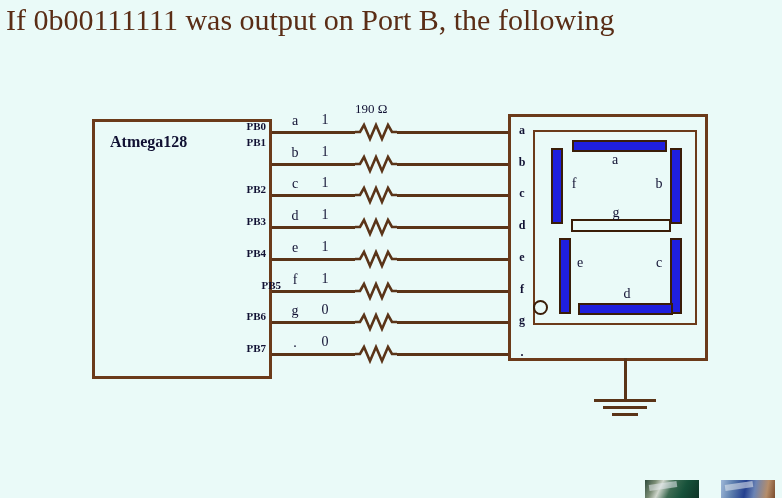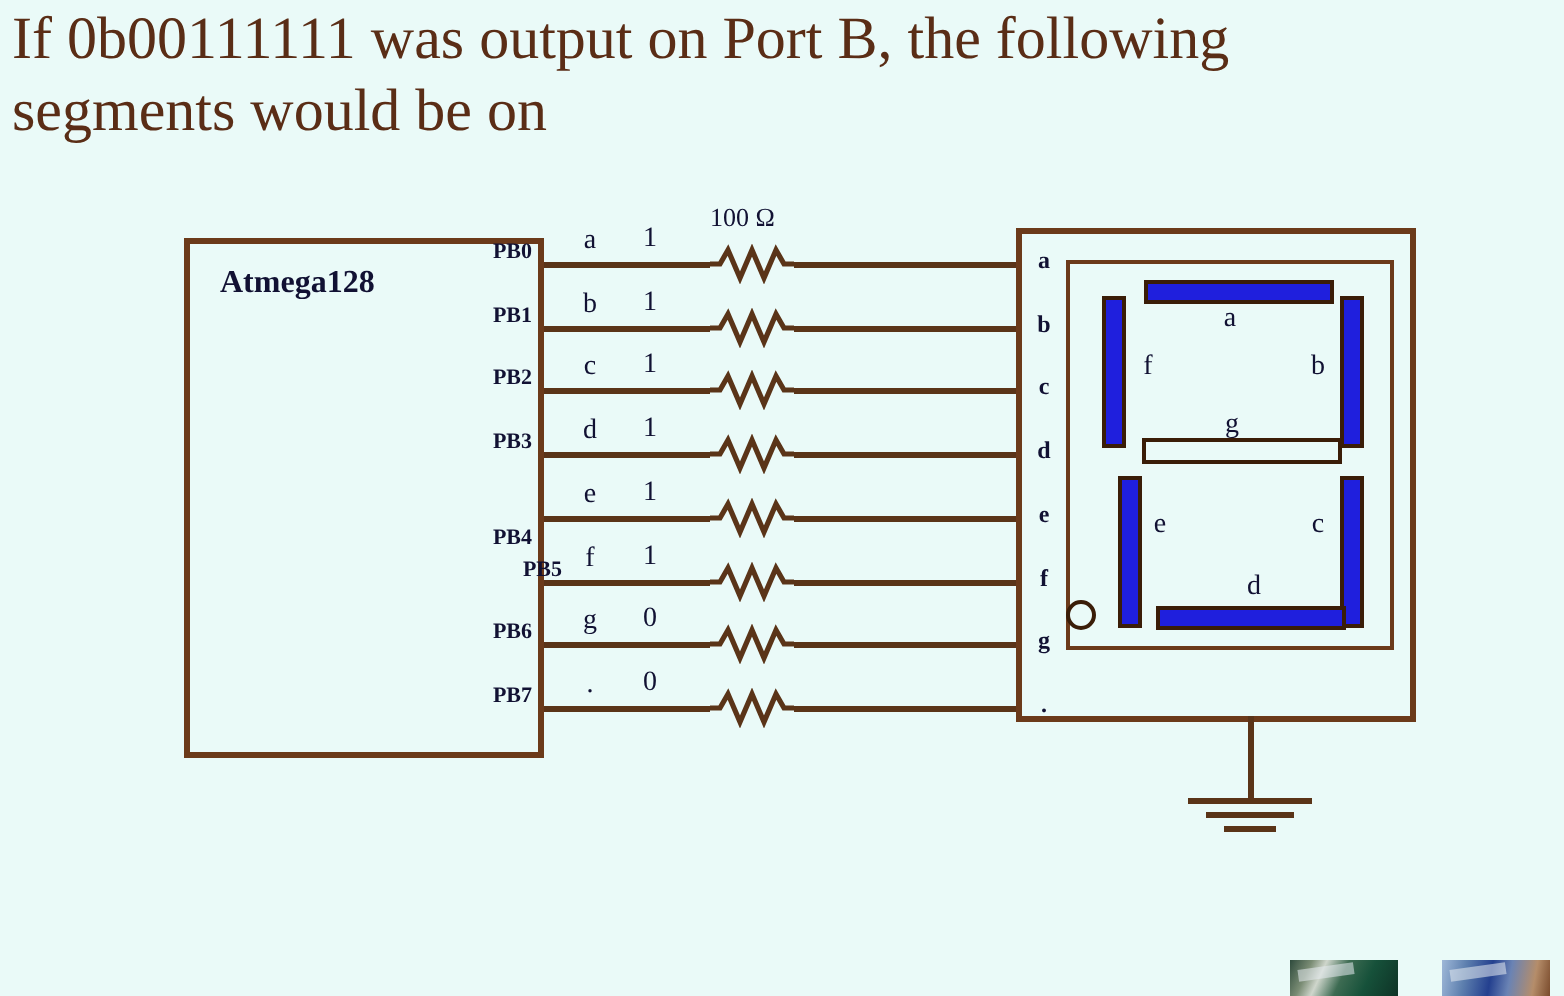--- a/index.html
+++ b/index.html
@@ -112,39 +112,38 @@
   .thumb.t2{left:76px;background:linear-gradient(100deg,#9fb8d8 0%,#5d7fae 22%,#24408f 45%,#6a83b4 62%,#b58d6a 84%,#7a4b2c 100%);}
   .thumb .streak{position:absolute;left:4px;top:3px;width:28px;height:6px;background:rgba(230,235,240,.55);transform:rotate(-8deg);}
 </style>
 </head>
 <body>
 
 <div id="slide">
 
   <div class="title">
     <span class="ln">If  0b00111111 was output on Port B, the following</span>
-    <span class="ln">segments would be on</span>
   </div>
 
   <div class="mcu-box"></div>
   <div class="mcu-label">Atmega128</div>
 
   <div id="rows">
       <div class="pin-label" style="left: 232px; top: 120px;">PB0</div>
       <div class="wire hline" style="left: 272px; top: 131px; width: 83px;"></div>
       <div class="res" style="left: 355px; top: 122px;">
         <svg width="42" height="20" viewBox="0 0 42 20">
           <polyline points="0,10 5,10 9,3 15,17 21,3 27,17 33,3 37,10 42,10" fill="none" stroke="#5a3418" stroke-width="2.6" stroke-linejoin="miter"></polyline>
         </svg>
       </div>
       <div class="wire hline" style="left: 397px; top: 131px; width: 111px;"></div>
       <div class="seg-letter" style="left: 286px; top: 113px;">a</div>
       <div class="seg-bit" style="left: 316px; top: 112px;">1</div>
       <div class="dpin-label" style="left: 515px; top: 123px;">a</div>
-      <div class="pin-label" style="left: 232px; top: 152px;">PB1</div>
+      <div class="pin-label" style="left: 232px; top: 136px;">PB1</div>
       <div class="wire hline" style="left: 272px; top: 163px; width: 83px;"></div>
       <div class="res" style="left: 355px; top: 154px;">
         <svg width="42" height="20" viewBox="0 0 42 20">
           <polyline points="0,10 5,10 9,3 15,17 21,3 27,17 33,3 37,10 42,10" fill="none" stroke="#5a3418" stroke-width="2.6" stroke-linejoin="miter"></polyline>
         </svg>
       </div>
       <div class="wire hline" style="left: 397px; top: 163px; width: 111px;"></div>
       <div class="seg-letter" style="left: 286px; top: 145px;">b</div>
       <div class="seg-bit" style="left: 316px; top: 144px;">1</div>
       <div class="dpin-label" style="left: 515px; top: 155px;">b</div>
@@ -163,21 +162,21 @@
       <div class="wire hline" style="left: 272px; top: 226px; width: 83px;"></div>
       <div class="res" style="left: 355px; top: 217px;">
         <svg width="42" height="20" viewBox="0 0 42 20">
           <polyline points="0,10 5,10 9,3 15,17 21,3 27,17 33,3 37,10 42,10" fill="none" stroke="#5a3418" stroke-width="2.6" stroke-linejoin="miter"></polyline>
         </svg>
       </div>
       <div class="wire hline" style="left: 397px; top: 226px; width: 111px;"></div>
       <div class="seg-letter" style="left: 286px; top: 208px;">d</div>
       <div class="seg-bit" style="left: 316px; top: 207px;">1</div>
       <div class="dpin-label" style="left: 515px; top: 218px;">d</div>
-      <div class="pin-label" style="left: 232px; top: 263px;">PB4</div>
+      <div class="pin-label" style="left: 232px; top: 247px;">PB4</div>
       <div class="wire hline" style="left: 272px; top: 258px; width: 83px;"></div>
       <div class="res" style="left: 355px; top: 249px;">
         <svg width="42" height="20" viewBox="0 0 42 20">
           <polyline points="0,10 5,10 9,3 15,17 21,3 27,17 33,3 37,10 42,10" fill="none" stroke="#5a3418" stroke-width="2.6" stroke-linejoin="miter"></polyline>
         </svg>
       </div>
       <div class="wire hline" style="left: 397px; top: 258px; width: 111px;"></div>
       <div class="seg-letter" style="left: 286px; top: 240px;">e</div>
       <div class="seg-bit" style="left: 316px; top: 239px;">1</div>
       <div class="dpin-label" style="left: 515px; top: 250px;">e</div>
@@ -209,21 +208,21 @@
         <svg width="42" height="20" viewBox="0 0 42 20">
           <polyline points="0,10 5,10 9,3 15,17 21,3 27,17 33,3 37,10 42,10" fill="none" stroke="#5a3418" stroke-width="2.6" stroke-linejoin="miter"></polyline>
         </svg>
       </div>
       <div class="wire hline" style="left: 397px; top: 353px; width: 111px;"></div>
       <div class="seg-letter" style="left: 286px; top: 335px;">.</div>
       <div class="seg-bit" style="left: 316px; top: 334px;">0</div>
       <div class="dpin-label" style="left: 515px; top: 345px;">.</div>
     </div>
 
-  <div class="res-label">100 Ω</div>
+  <div class="res-label">190 Ω</div>
 
   <div class="disp-outer"></div>
   <div class="disp-inner"></div>
 
   <div class="seg on" id="seg-a" style="left: 572px; top: 140px; width: 95px; height: 12px;"></div>
   <div class="seg on" id="seg-b" style="left: 670px; top: 148px; width: 12px; height: 76px;"></div>
   <div class="seg on" id="seg-c" style="left: 670px; top: 238px; width: 12px; height: 76px;"></div>
   <div class="seg on" id="seg-d" style="left: 578px; top: 303px; width: 95px; height: 12px;"></div>
   <div class="seg on" id="seg-e" style="left: 559px; top: 238px; width: 12px; height: 76px;"></div>
   <div class="seg on" id="seg-f" style="left: 551px; top: 148px; width: 12px; height: 76px;"></div>

